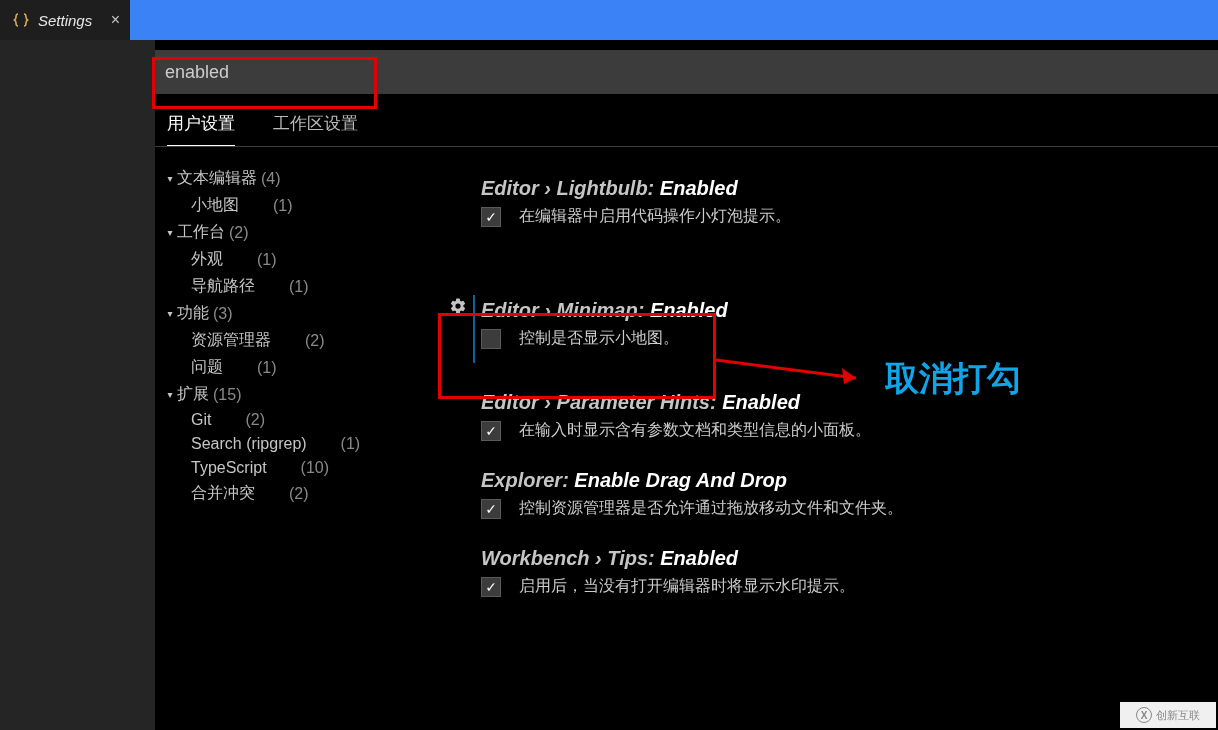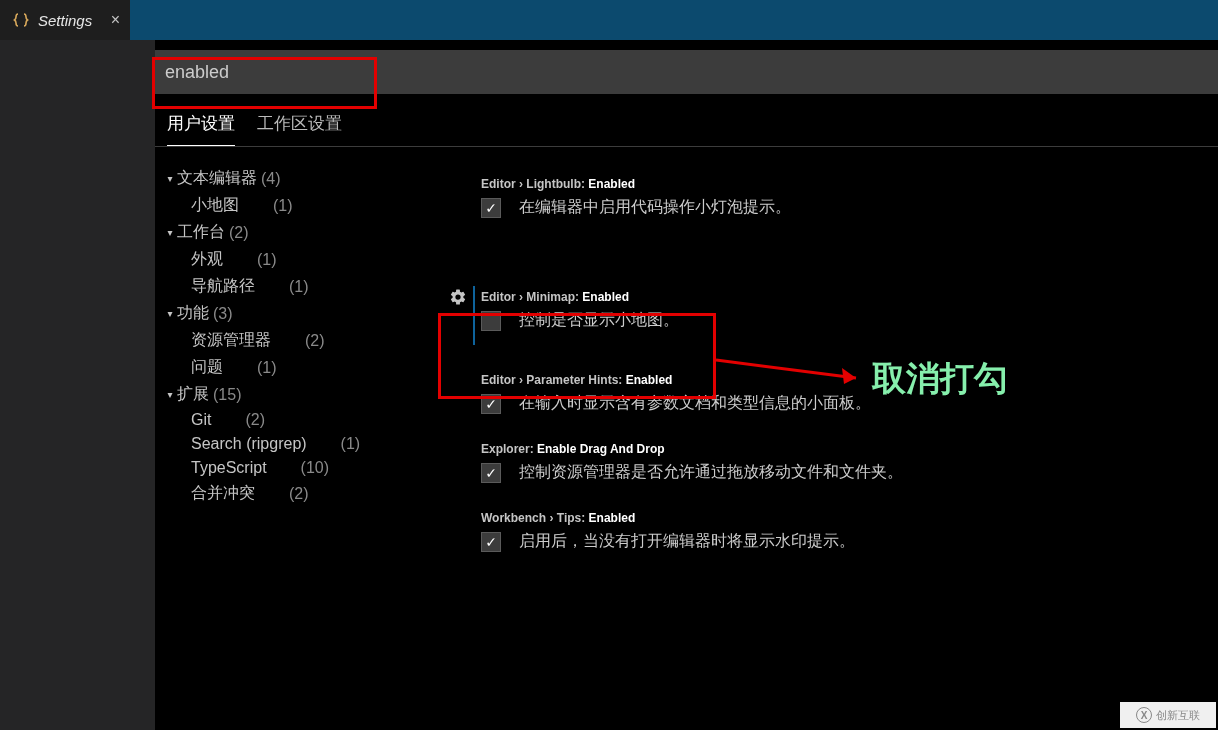--- a/index.html
+++ b/index.html
@@ -9,21 +9,21 @@
     width: 1218px;
     height: 730px;
     background: #1e1e1e;
     font-family: "Segoe UI", "Microsoft YaHei", sans-serif;
     color: #cccccc;
     overflow: hidden;
     position: relative;
   }
   .titlebar {
     height: 40px;
-    background: #0c4a6e;
+    background: #3b82f6;
     display: flex;
     align-items: center;
   }
   .tab {
     height: 40px;
     background: #1e1e1e;
     display: flex;
     align-items: center;
     padding: 0 12px;
     gap: 8px;
@@ -66,21 +66,21 @@
     height: 44px;
     background: #3c3c3c;
     border: none;
     color: #cccccc;
     font-size: 18px;
     padding: 0 10px;
     outline: none;
   }
   .tabs-row {
     display: flex;
-    gap: 22px;
+    gap: 38px;
     padding: 10px 0 0 12px;
     font-size: 17px;
     border-bottom: 1px solid #3c3c3c;
     margin-bottom: 18px;
   }
   .settings-tab {
     padding-bottom: 10px;
     color: #bbbbbb;
     cursor: pointer;
   }
@@ -117,24 +117,25 @@
   .indent-1 { padding-left: 28px; gap: 30px; }
   .settings-list {
     flex: 1;
     padding-top: 4px;
   }
   .setting-item {
     padding: 8px 0 20px 36px;
     position: relative;
   }
   .setting-title {
-    font-size: 12px;
+    font-size: 20px;
     font-weight: 600;
     color: #c5c5c5;
     margin-bottom: 6px;
+    font-style: italic;
   }
   .setting-title .scope { color: #c5c5c5; font-weight: 600; }
   .setting-title .key { color: #ffffff; font-weight: 700; }
   .setting-desc-row {
     display: flex;
     align-items: center;
     gap: 18px;
   }
   .checkbox {
     width: 20px;
@@ -169,25 +170,26 @@
     position: absolute;
     border: 3px solid #e30000;
     pointer-events: none;
   }
   .arrow-svg {
     position: absolute;
     pointer-events: none;
   }
   .anno {
     position: absolute;
-    color: #86efac;
+    color: #0ea5e9;
     font-size: 34px;
     font-family: "SimSun","Songti SC",serif;
     font-weight: bold;
     pointer-events: none;
+    margin-left: 13px;
   }
   .watermark {
     position: absolute;
     right: 2px;
     bottom: 2px;
     width: 96px;
     height: 26px;
     background: #f0f0f0;
     color: #888;
     font-size: 11px;

